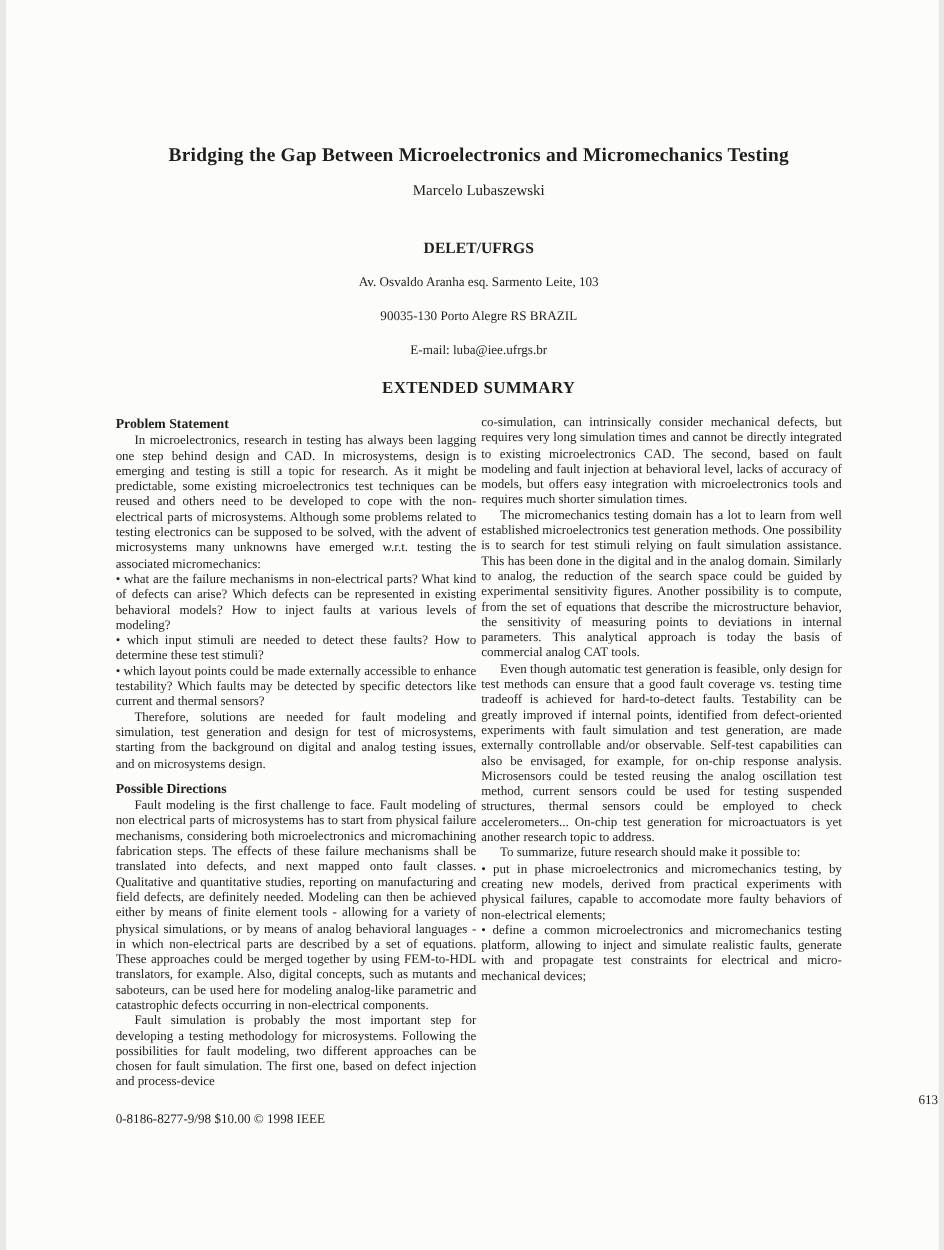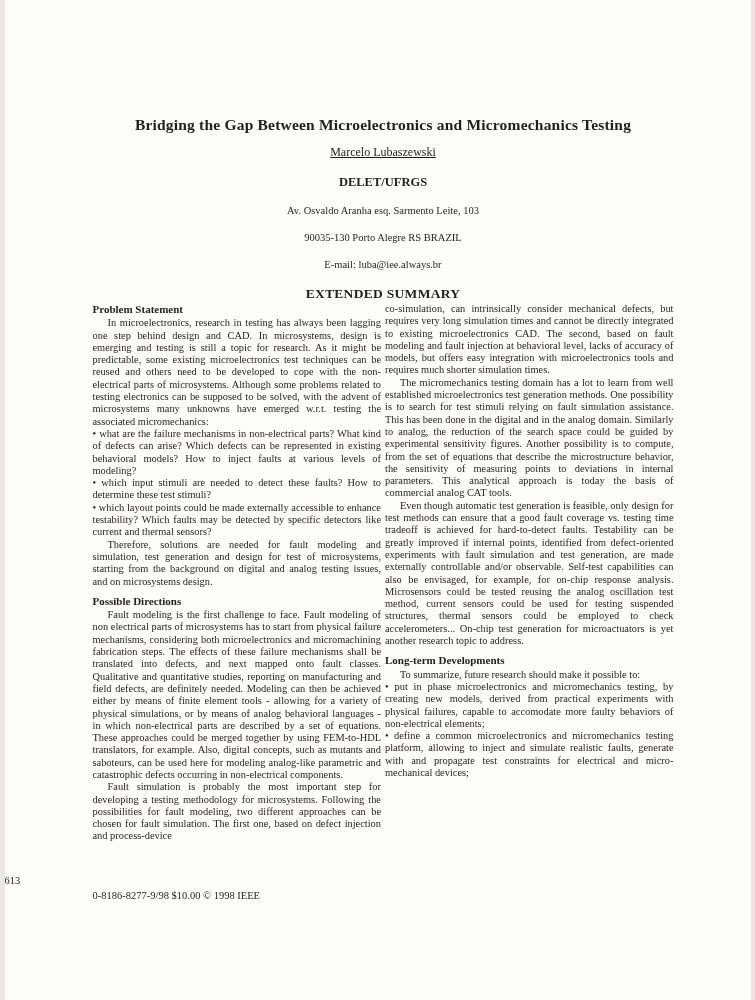--- a/index.html
+++ b/index.html
@@ -25,42 +25,41 @@
   }
   .head { text-align: center; }
   .title {
     font-size: 15.5px;
     font-weight: bold;
     letter-spacing: 0.2px;
   }
   .author {
     margin-top: 11px;
     font-size: 12px;
-    text-decoration: underline;
   }
   .affil {
-    margin-top: 15px;
+    margin-top: 31px;
     font-size: 12.5px;
     font-weight: bold;
   }
   .addr {
     margin-top: 14px;
     font-size: 10.5px;
     line-height: 13px;
   }
   .summary-head {
     margin-top: 15px;
     font-size: 13.5px;
     font-weight: bold;
     letter-spacing: 0.3px;
   }
   .cols {
     display: flex;
     gap: 4px;
-    margin-top: 1px;
+    margin-top: 15px;
     font-size: 10.4px;
     line-height: 12.3px;
   }
   .col { flex: 1 1 0; min-width: 0; }
   .blk { text-align: justify; }
   .blk.heading {
     font-weight: bold;
     font-size: 11px;
     text-align: left;
     margin-top: 7px;
@@ -68,61 +67,60 @@
   }
   .col .blk.heading:first-child { margin-top: 0; }
   .blk.para { text-indent: 15px; }
   .blk.flush { text-indent: 0; }
   .blk.bullet { text-indent: 0; }
   .footer-pagenum {
     position: absolute;
     top: 875px;
     left: 0;
     width: 100%;
-    text-align: left;
+    text-align: right;
     font-size: 10.5px;
   }
   .footer-copyright {
     position: absolute;
     top: 890px;
     left: 88px;
     font-size: 10.5px;
   }
 </style>
 </head>
 <body>
 
 <div class="sheet">
   <div class="content">
     <div class="head">
       <div class="title">Bridging the Gap Between Microelectronics and Micromechanics Testing</div>
       <div class="author">Marcelo Lubaszewski</div>
       <div class="affil">DELET/UFRGS</div>
       <div class="addr">Av. Osvaldo Aranha esq. Sarmento Leite, 103</div>
       <div class="addr">90035-130 Porto Alegre RS BRAZIL</div>
-      <div class="addr">E-mail: luba@iee.always.br</div>
+      <div class="addr">E-mail: luba@iee.ufrgs.br</div>
       <div class="summary-head">EXTENDED SUMMARY</div>
     </div>
     <div class="cols">
       <div class="col">
           <div class="blk heading">Problem Statement</div>
           <div class="blk para">In microelectronics, research in testing has always been lagging one step behind design and CAD. In microsystems, design is emerging and testing is still a topic for research. As it might be predictable, some existing microelectronics test techniques can be reused and others need to be developed to cope with the non-electrical parts of microsystems. Although some problems related to testing electronics can be supposed to be solved, with the advent of microsystems many unknowns have emerged w.r.t. testing the associated micromechanics:</div>
           <div class="blk bullet">• what are the failure mechanisms in non-electrical parts? What kind of defects can arise? Which defects can be represented in existing behavioral models? How to inject faults at various levels of modeling?</div>
           <div class="blk bullet">• which input stimuli are needed to detect these faults? How to determine these test stimuli?</div>
           <div class="blk bullet">• which layout points could be made externally accessible to enhance testability? Which faults may be detected by specific detectors like current and thermal sensors?</div>
           <div class="blk para">Therefore, solutions are needed for fault modeling and simulation, test generation and design for test of microsystems, starting from the background on digital and analog testing issues, and on microsystems design.</div>
           <div class="blk heading">Possible Directions</div>
           <div class="blk para">Fault modeling is the first challenge to face. Fault modeling of non electrical parts of microsystems has to start from physical failure mechanisms, considering both microelectronics and micromachining fabrication steps. The effects of these failure mechanisms shall be translated into defects, and next mapped onto fault classes. Qualitative and quantitative studies, reporting on manufacturing and field defects, are definitely needed. Modeling can then be achieved either by means of finite element tools - allowing for a variety of physical simulations, or by means of analog behavioral languages - in which non-electrical parts are described by a set of equations. These approaches could be merged together by using FEM-to-HDL translators, for example. Also, digital concepts, such as mutants and saboteurs, can be used here for modeling analog-like parametric and catastrophic defects occurring in non-electrical components.</div>
           <div class="blk para">Fault simulation is probably the most important step for developing a testing methodology for microsystems. Following the possibilities for fault modeling, two different approaches can be chosen for fault simulation. The first one, based on defect injection and process-device</div>
         </div>
       <div class="col">
           <div class="blk flush">co-simulation, can intrinsically consider mechanical defects, but requires very long simulation times and cannot be directly integrated to existing microelectronics CAD. The second, based on fault modeling and fault injection at behavioral level, lacks of accuracy of models, but offers easy integration with microelectronics tools and requires much shorter simulation times.</div>
           <div class="blk para">The micromechanics testing domain has a lot to learn from well established microelectronics test generation methods. One possibility is to search for test stimuli relying on fault simulation assistance. This has been done in the digital and in the analog domain. Similarly to analog, the reduction of the search space could be guided by experimental sensitivity figures. Another possibility is to compute, from the set of equations that describe the microstructure behavior, the sensitivity of measuring points to deviations in internal parameters. This analytical approach is today the basis of commercial analog CAT tools.</div>
           <div class="blk para">Even though automatic test generation is feasible, only design for test methods can ensure that a good fault coverage vs. testing time tradeoff is achieved for hard-to-detect faults. Testability can be greatly improved if internal points, identified from defect-oriented experiments with fault simulation and test generation, are made externally controllable and/or observable. Self-test capabilities can also be envisaged, for example, for on-chip response analysis. Microsensors could be tested reusing the analog oscillation test method, current sensors could be used for testing suspended structures, thermal sensors could be employed to check accelerometers... On-chip test generation for microactuators is yet another research topic to address.</div>
-          <div class="blk heading">Long-term Developments</div>
           <div class="blk para">To summarize, future research should make it possible to:</div>
           <div class="blk bullet">• put in phase microelectronics and micromechanics testing, by creating new models, derived from practical experiments with physical failures, capable to accomodate more faulty behaviors of non-electrical elements;</div>
           <div class="blk bullet">• define a common microelectronics and micromechanics testing platform, allowing to inject and simulate realistic faults, generate with and propagate test constraints for electrical and micro-mechanical devices;</div>
         </div>
     </div>
   </div>
   <div class="footer-pagenum">613</div>
   <div class="footer-copyright">0-8186-8277-9/98 $10.00 © 1998 IEEE</div>
 </div>
 

